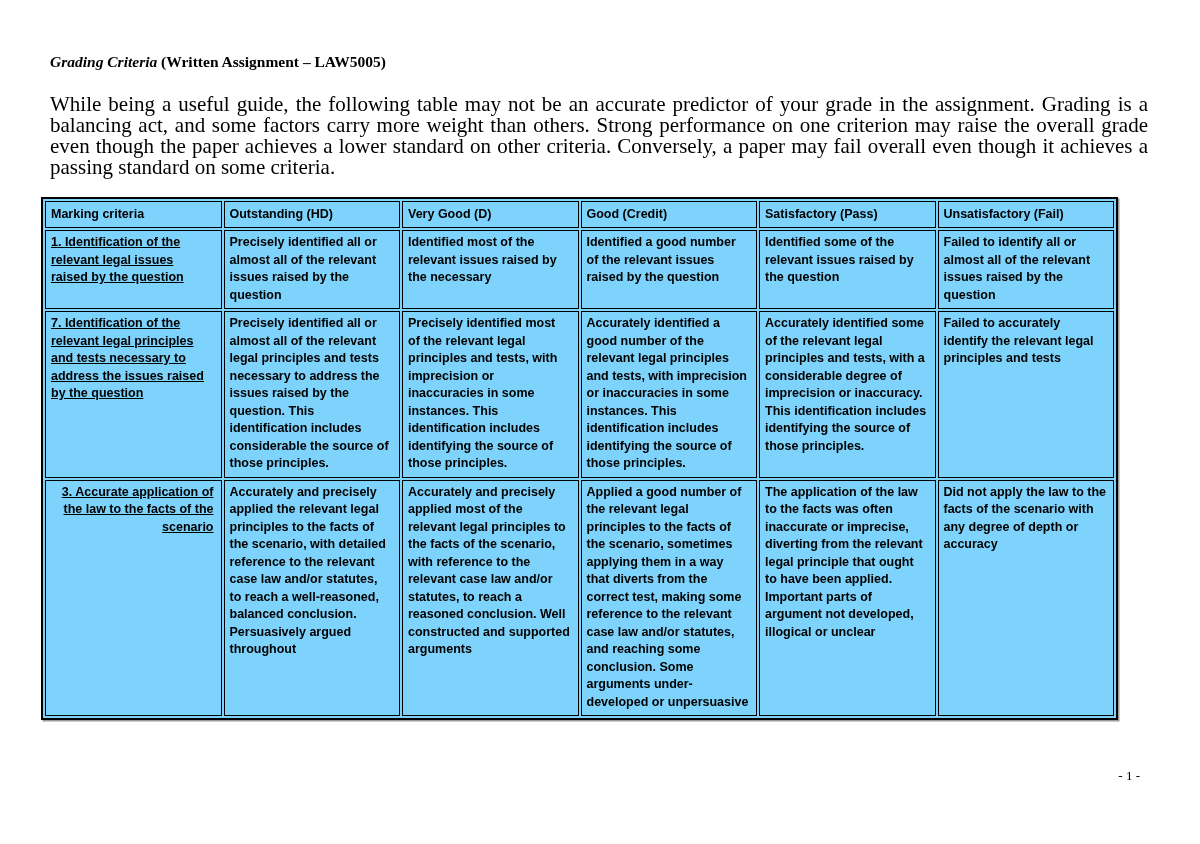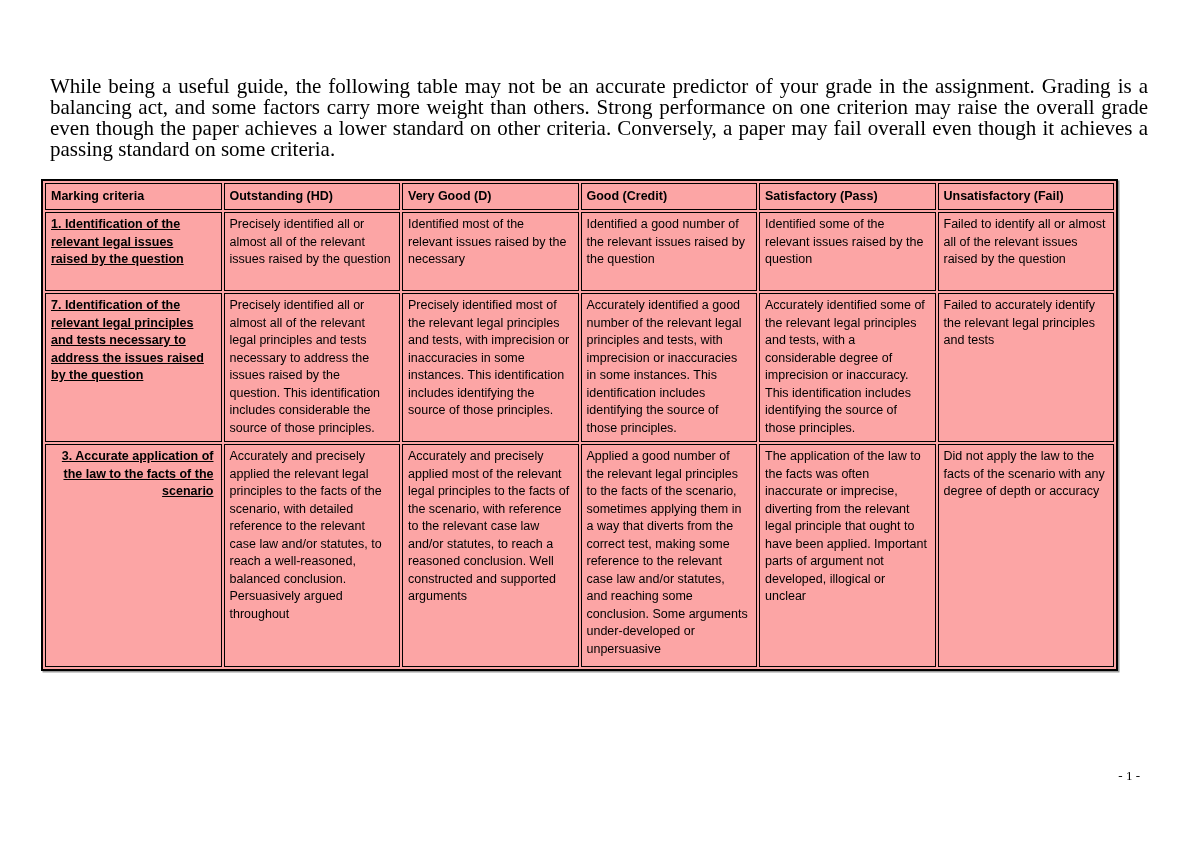--- a/index.html
+++ b/index.html
@@ -33,36 +33,36 @@
     text-align: justify;
     font-size: 21px;
     line-height: 21px;
     font-family: "Liberation Serif", serif;
   }
   table.rubric {
     border-collapse: separate;
     border-spacing: 2px;
     border: 2px solid #000000;
     box-shadow: 1.5px 1.5px 0 0 #9a9a9a;
-    background: #fca5a5;
+    background: #7dd3fc;
     table-layout: fixed;
     width: 1077px;
     margin-left: -9px;
     margin-top: 19px;
   }
   table.rubric th,
   table.rubric td {
     border: 1px solid #000000;
     vertical-align: top;
     text-align: left;
     padding: 3px 7px 4px 5px;
     font-family: "Liberation Sans", sans-serif;
     font-size: 12.5px;
     line-height: 17.5px;
-    font-weight: normal;
+    font-weight: bold;
     overflow: hidden;
     word-wrap: break-word;
   }
   table.rubric thead th {
     font-weight: bold;
     height: 21px;
     vertical-align: middle;
     padding-top: 2px;
     padding-bottom: 2px;
   }
@@ -80,20 +80,21 @@
     font-family: "Liberation Serif", serif;
     font-size: 13px;
     line-height: 16px;
   }
 </style>
 </head>
 <body>
 
 <div class="page">
 
+  <h1 class="doc-title"><span class="em">Grading Criteria</span><span> (Written Assignment – LAW5005)</span></h1>
 
   <p class="intro">While being a useful guide, the following table may not be an accurate predictor of your grade in the assignment. Grading is a balancing act, and some factors carry more weight than others. Strong performance on one criterion may raise the overall grade even though the paper achieves a lower standard on other criteria. Conversely, a paper may fail overall even though it achieves a passing standard on some criteria.</p>
 
   <table class="rubric">
     <thead>
       <tr>
         <th>Marking criteria</th>
         <th>Outstanding (HD)</th>
         <th>Very Good (D)</th>
         <th>Good (Credit)</th>

